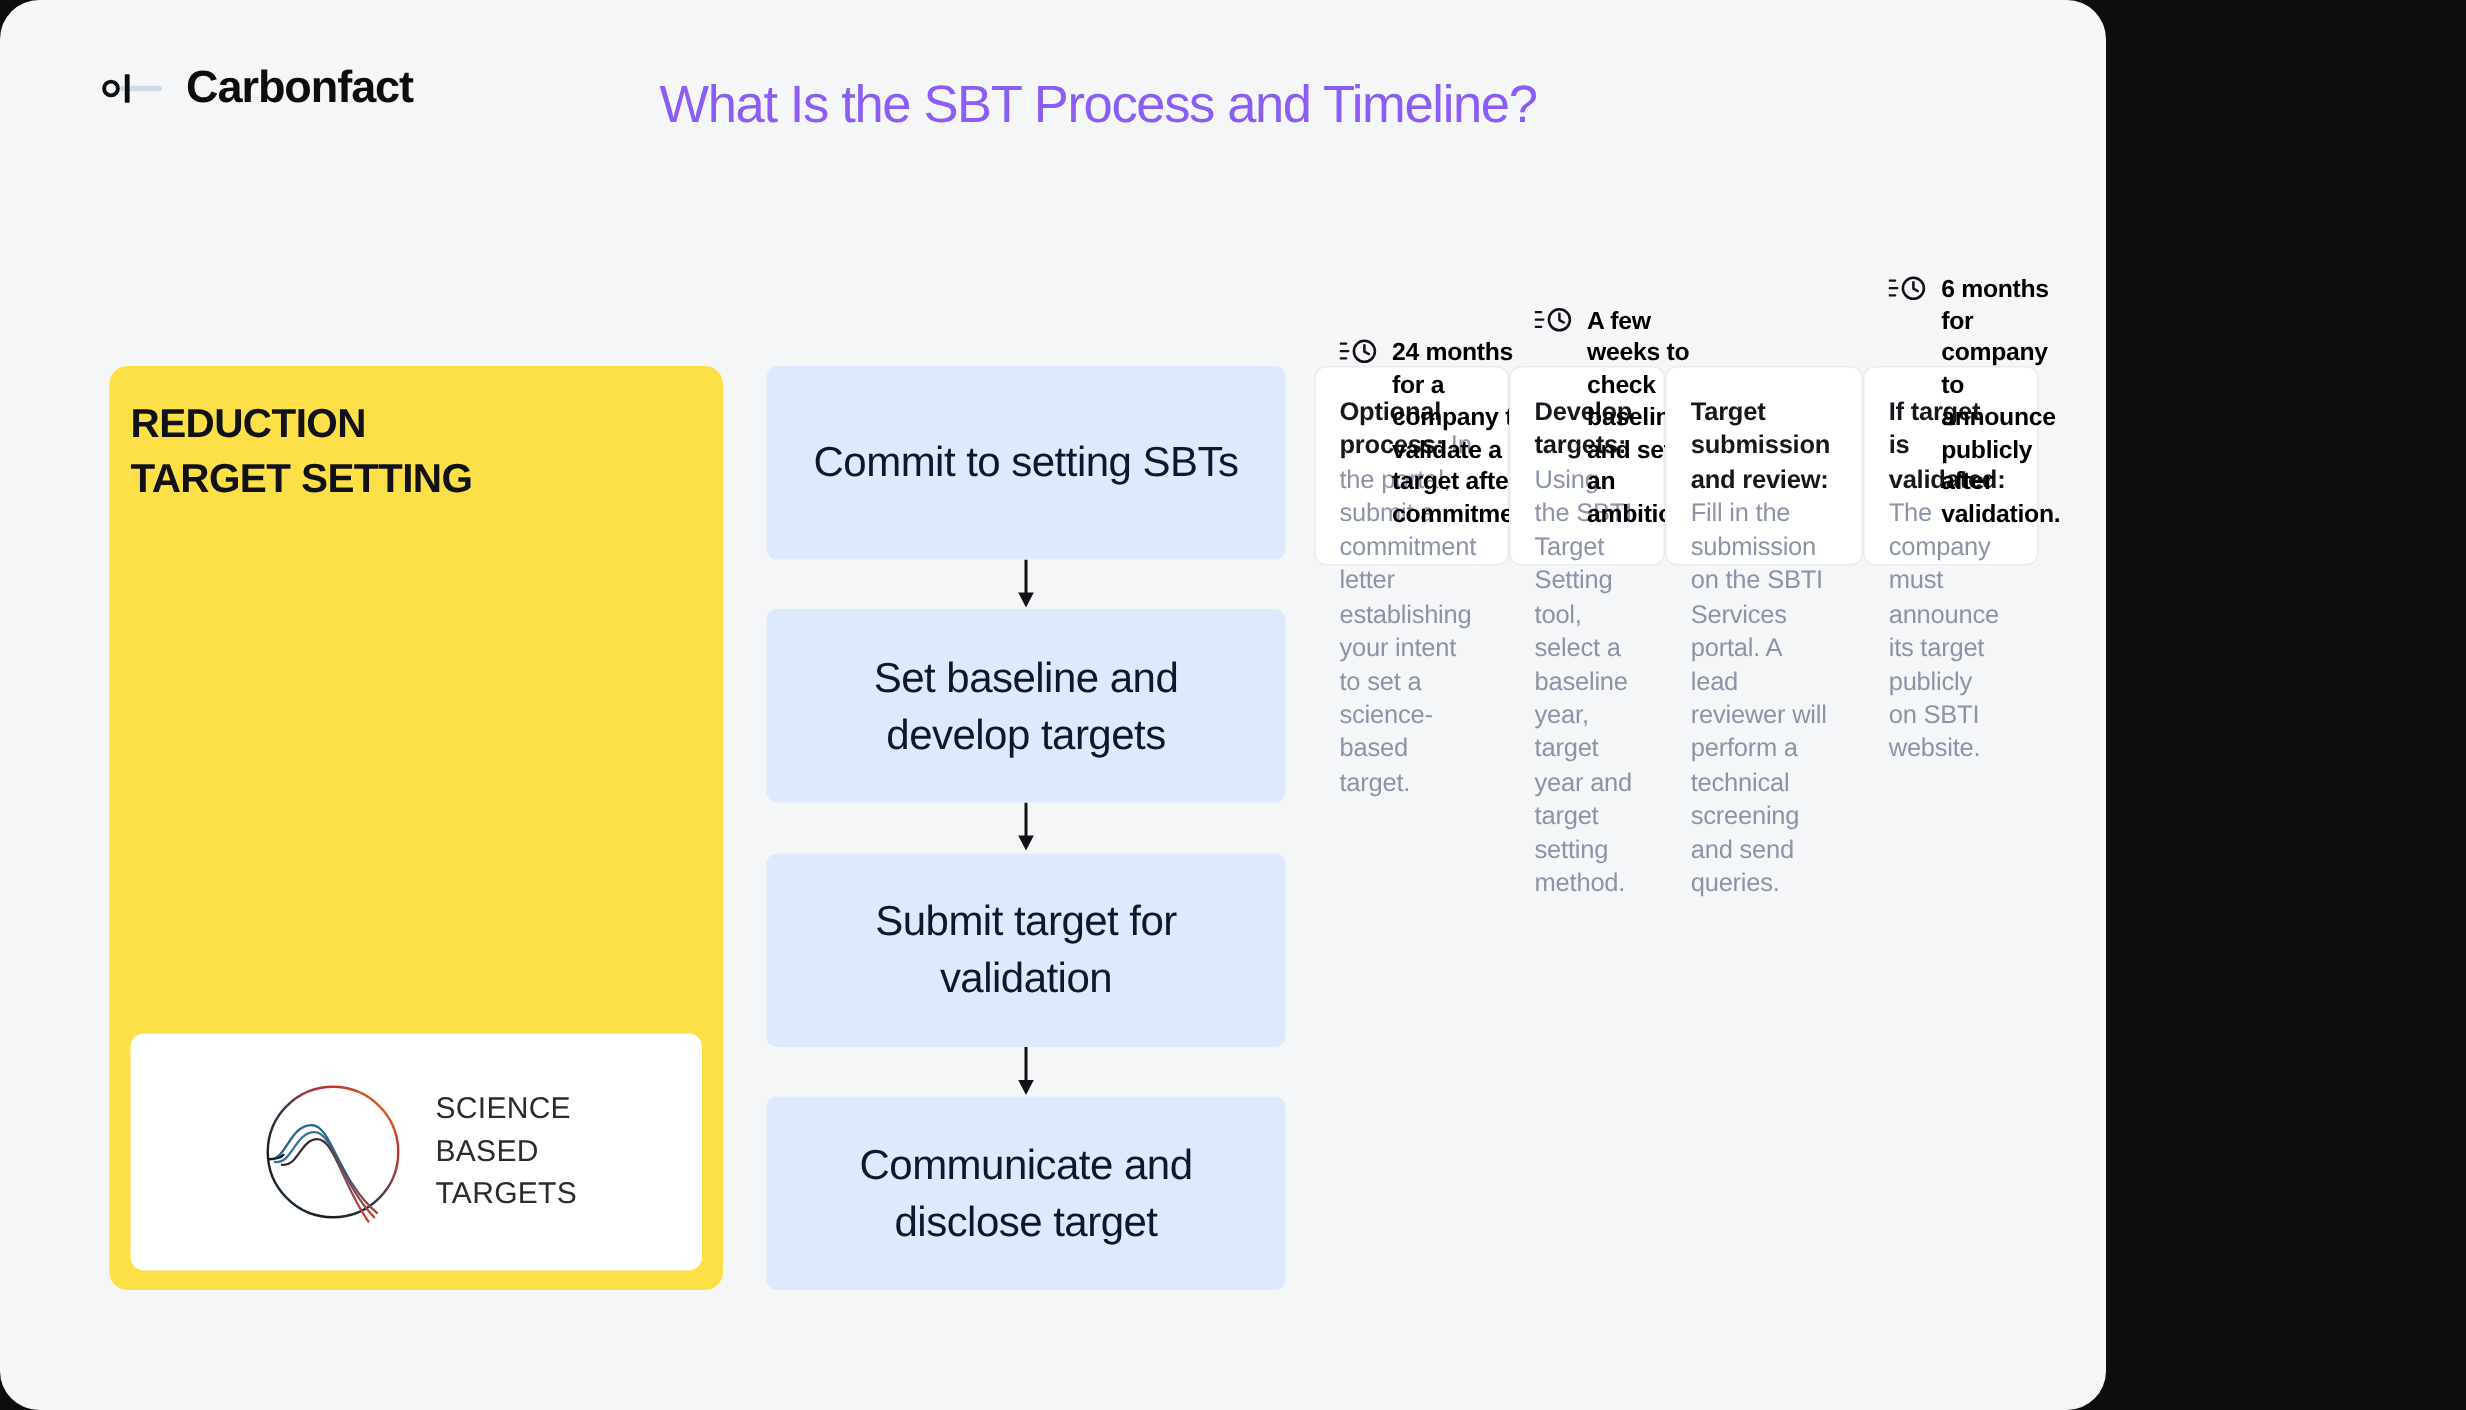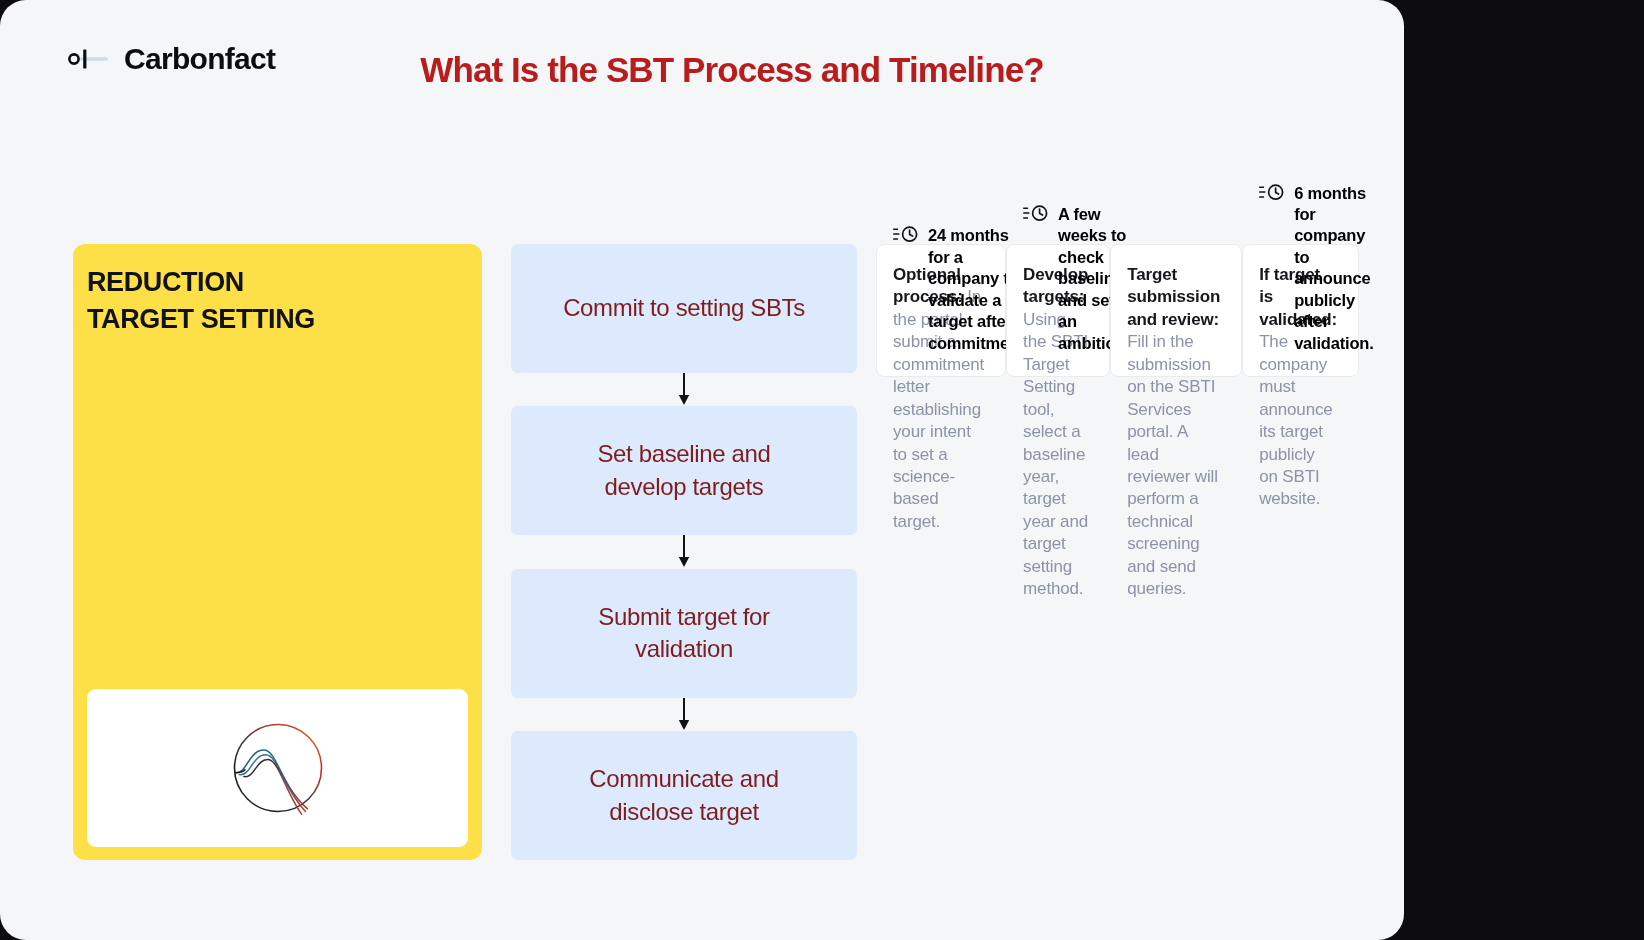--- a/index.html
+++ b/index.html
@@ -50,23 +50,23 @@
     color: #0c0d0e;
     line-height: 1;
   }
 
   .page-title {
     position: absolute;
     left: 0; right: 0;
     top: 50px;
     text-align: center;
     font-size: 35px;
-    font-weight: 700;
+    font-weight: 400;
     letter-spacing: -0.9px;
-    color: #b91c1c;
+    color: #8b5cf6;
     padding-left: 60px;
   }
 
   
   .board {
     position: absolute;
     left: 73px;
     top: 244px;
     right: 46px;
     height: 616px;
@@ -131,25 +131,25 @@
     flex-direction: column;
   }
 
   .flow-box {
     background: #ddeafd;
     border-radius: 7px;
     display: flex;
     align-items: center;
     justify-content: center;
     text-align: center;
-    font-size: 24px;
+    font-size: 28px;
     font-weight: 400;
     line-height: 1.35;
     letter-spacing: -0.35px;
-    color: #7f1d1d;
+    color: #0f172a;
     white-space: pre-line;
     height: 133px;
   }
 
   .flow-arrow {
     height: 35px;
     display: flex;
     align-items: center;
     justify-content: center;
   }
@@ -257,20 +257,23 @@
                 <stop offset="100%" stop-color="#c0392b"></stop>
               </linearGradient>
             </defs>
             <circle cx="55" cy="55" r="46" fill="none" stroke="url(#ringGrad)" stroke-width="1.7"></circle>
             <path d="M9.5 60 C 22 62 24 36 40 36 C 54 36 58 74 86 98" fill="none" stroke="url(#c1)" stroke-width="1.6" stroke-linecap="round"></path>
             <path d="M14 62 C 26 64 28 41 42 41 C 55 41 60 76 84 101" fill="none" stroke="url(#c2)" stroke-width="1.6" stroke-linecap="round"></path>
             <path d="M19 64 C 30 66 32 46 44 46 C 56 46 62 79 80 104" fill="none" stroke="url(#c3)" stroke-width="1.6" stroke-linecap="round"></path>
             <path d="M9.5 60 C 16 60 18 59 20 57" fill="none" stroke="#1b1b1b" stroke-width="1.6" stroke-linecap="round"></path>
           </svg>
         </span>
+        <span class="sbt-words">SCIENCE
+BASED
+TARGETS</span>
       </div>
     </div>
 
     <div class="flow-col">
 
       <div class="flow-box">Commit to setting SBTs</div>
 
       <div class="flow-arrow">
         <svg width="14" height="33" viewBox="0 0 14 33" xmlns="http://www.w3.org/2000/svg">
           <line x1="7" y1="0" x2="7" y2="24" stroke="#111215" stroke-width="2"></line>

